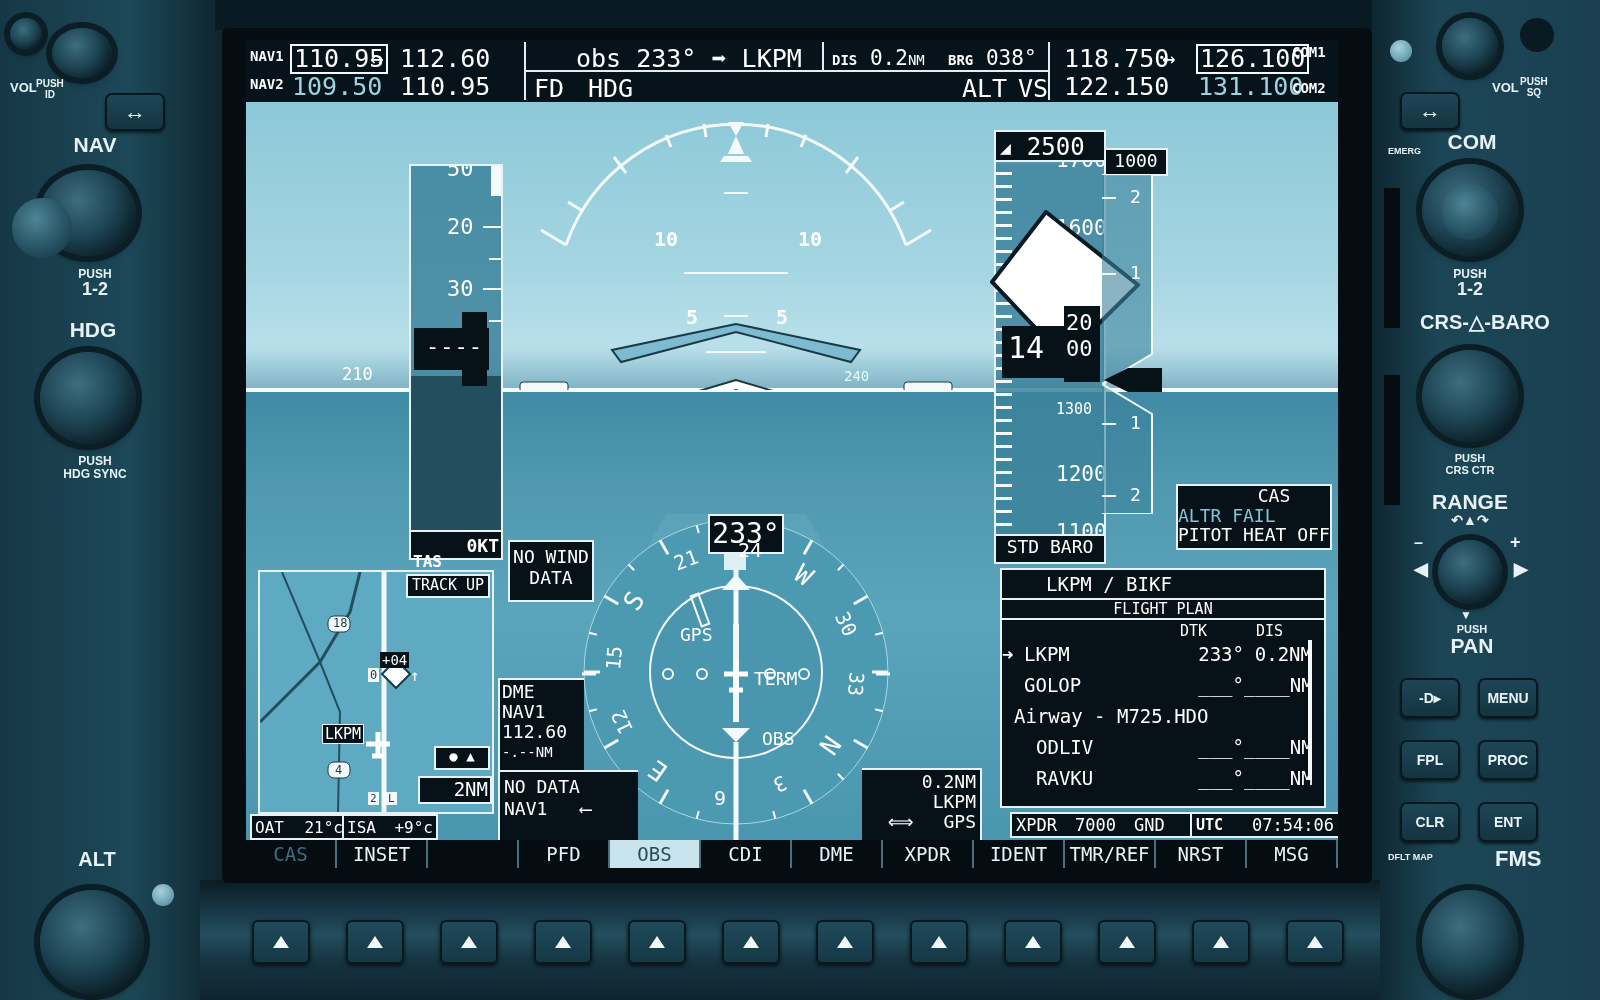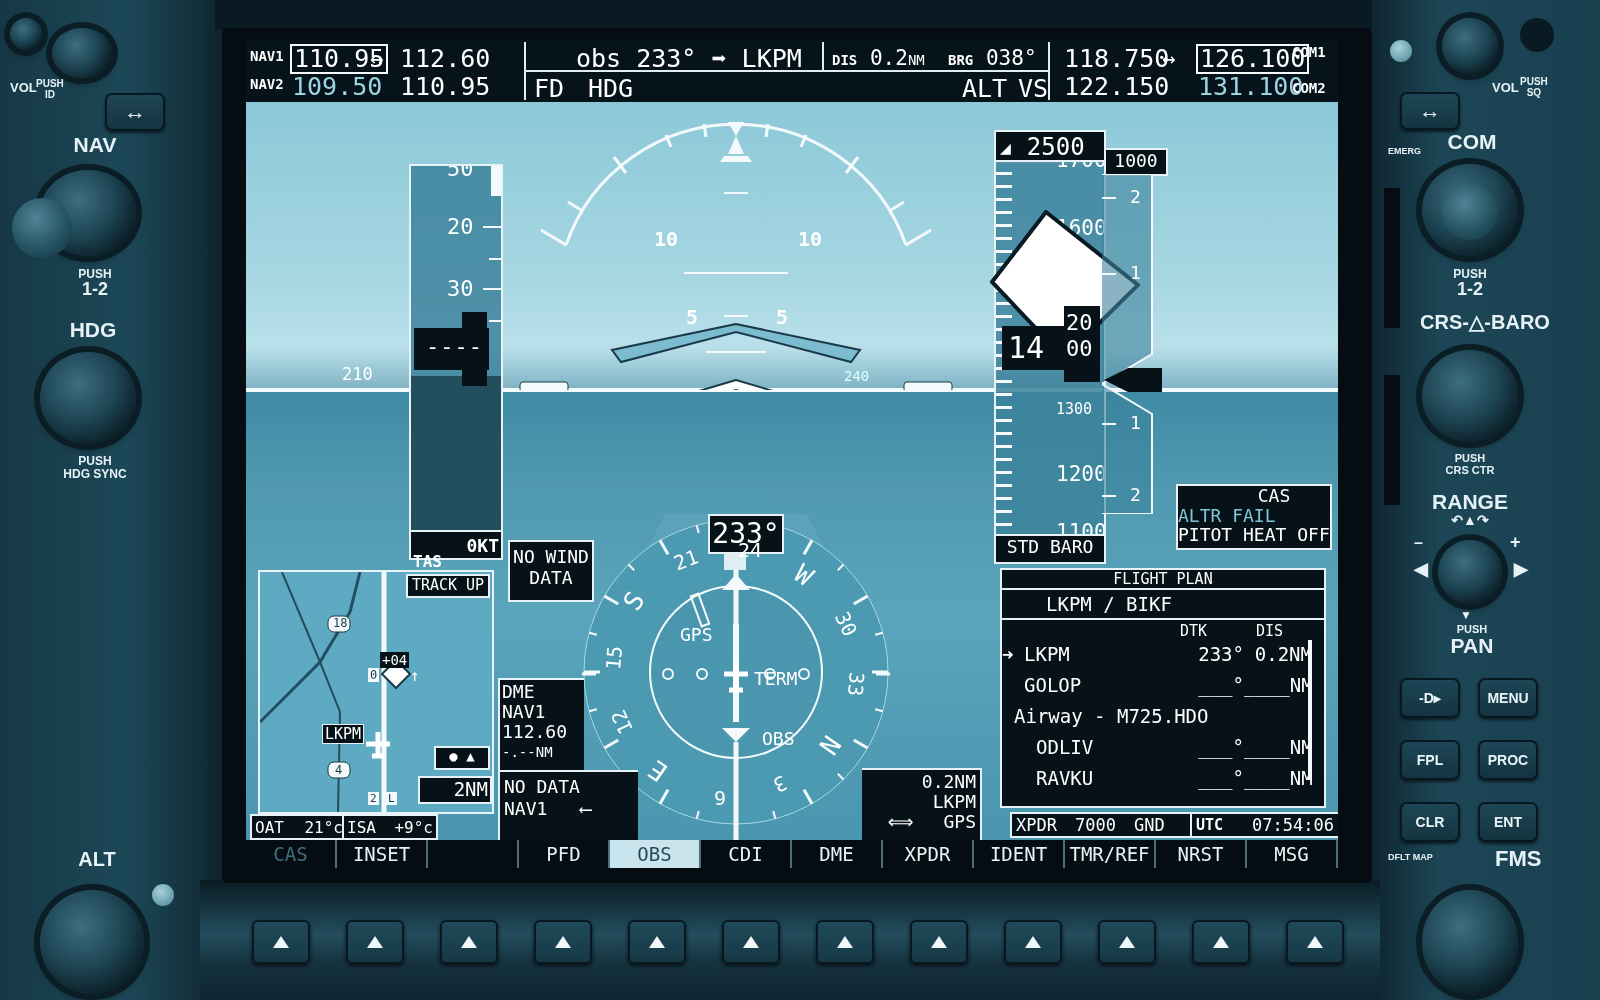--- a/index.html
+++ b/index.html
@@ -272,21 +272,21 @@
     <div class="abs" style="left:60px;top:54px;font-size:21px;">1600</div>
     <div class="abs" style="left:60px;top:116px;font-size:21px;">1500</div>
     <div class="abs" style="left:60px;top:238px;font-size:15px;">1300</div>
     <div class="abs" style="left:60px;top:300px;font-size:21px;">1200</div>
     <div class="abs" style="left:60px;top:358px;font-size:21px;text-decoration:underline;">1100</div>
     <div class="abs" style="left:0;top:0;width:16px;height:372px;background:repeating-linear-gradient(180deg,transparent 0 10px,#f4fafc 10px 13px);"></div>
   </div>
   <svg class="abs" style="left:744px;top:170px;" width="150" height="150">
     <polygon points="56,2 148,75 74,148 2,72" fill="#ffffff" stroke="#0a1a22" stroke-width="4"></polygon>
   </svg>
-  <div class="abs" style="left:756px;top:286px;width:78px;height:44px;background:#071218;">
+  <div class="abs" style="left:756px;top:286px;width:78px;height:52px;background:#071218;">
     <div class="abs" style="left:6px;top:4px;font-size:30px;">14</div>
   </div>
   <div class="abs" style="left:818px;top:266px;width:36px;height:76px;background:#071218;">
     <div class="abs" style="left:2px;top:4px;font-size:22px;">20</div>
     <div class="abs" style="left:2px;top:30px;font-size:22px;">00</div>
   </div>
   <div class="abs blk" style="left:858px;top:108px;width:60px;height:24px;font-size:18px;text-align:center;">1000</div>
   <svg class="abs" style="left:856px;top:134px;" width="60" height="340">
     <polyline points="0,0 50,0 50,180 0,210 50,240 50,340 0,340" fill="rgba(60,130,155,.6)" stroke="#f4fafc" stroke-width="2"></polyline>
     <line x1="0" y1="24" x2="14" y2="24" stroke="#f4fafc" stroke-width="2"></line>
@@ -418,22 +418,22 @@
   <div class="abs blk" style="left:4px;top:774px;width:88px;height:22px;display:flex;justify-content:space-between;font-size:16px;align-items:center;padding:0 3px;">
     <span>OAT</span>
     <span>21°c</span>
   </div>
   <div class="abs blk" style="left:96px;top:774px;width:86px;height:22px;display:flex;justify-content:space-between;font-size:16px;align-items:center;padding:0 3px;">
     <span>ISA</span>
     <span>+9°c</span>
   </div>
 
   <div class="abs blk" style="left:754px;top:528px;width:322px;height:236px;">
+    <div style="font-size:19px;line-height:28px;padding-left:44px;border-bottom:2px solid #e6f2f6;">LKPM / BIKF</div>
     <div style="text-align:center;font-size:15px;line-height:18px;border-bottom:2px solid #e6f2f6;">FLIGHT PLAN</div>
-    <div style="font-size:19px;line-height:28px;padding-left:44px;border-bottom:2px solid #e6f2f6;">LKPM / BIKF</div>
     <div style="position:relative;height:18px;font-size:15px;">
       <span class="abs" style="left:178px;top:2px;">DTK</span>
       <span class="abs" style="left:254px;top:2px;">DIS</span>
     </div>
     <div class="fp-row">
       <span style="width:22px;">➜</span>
       <span style="width:150px;">LKPM</span>
       <span style="width:70px;text-align:right;">233°</span>
       <span style="width:68px;text-align:right;">0.2NM</span>
     </div>

